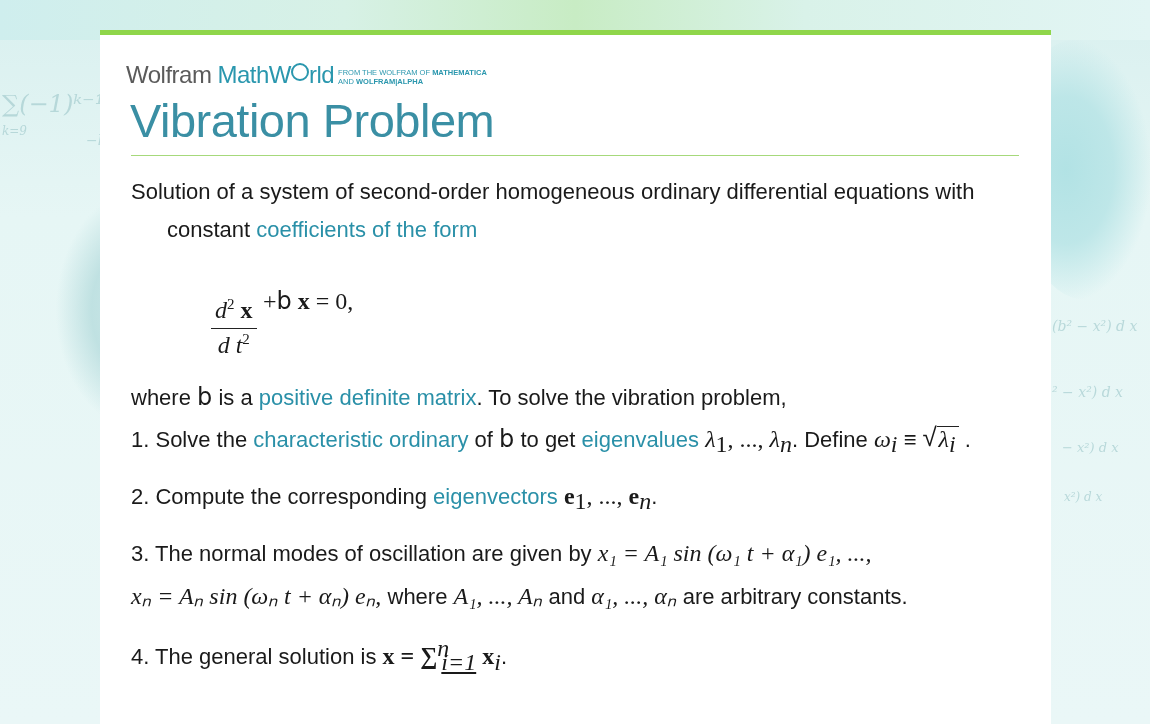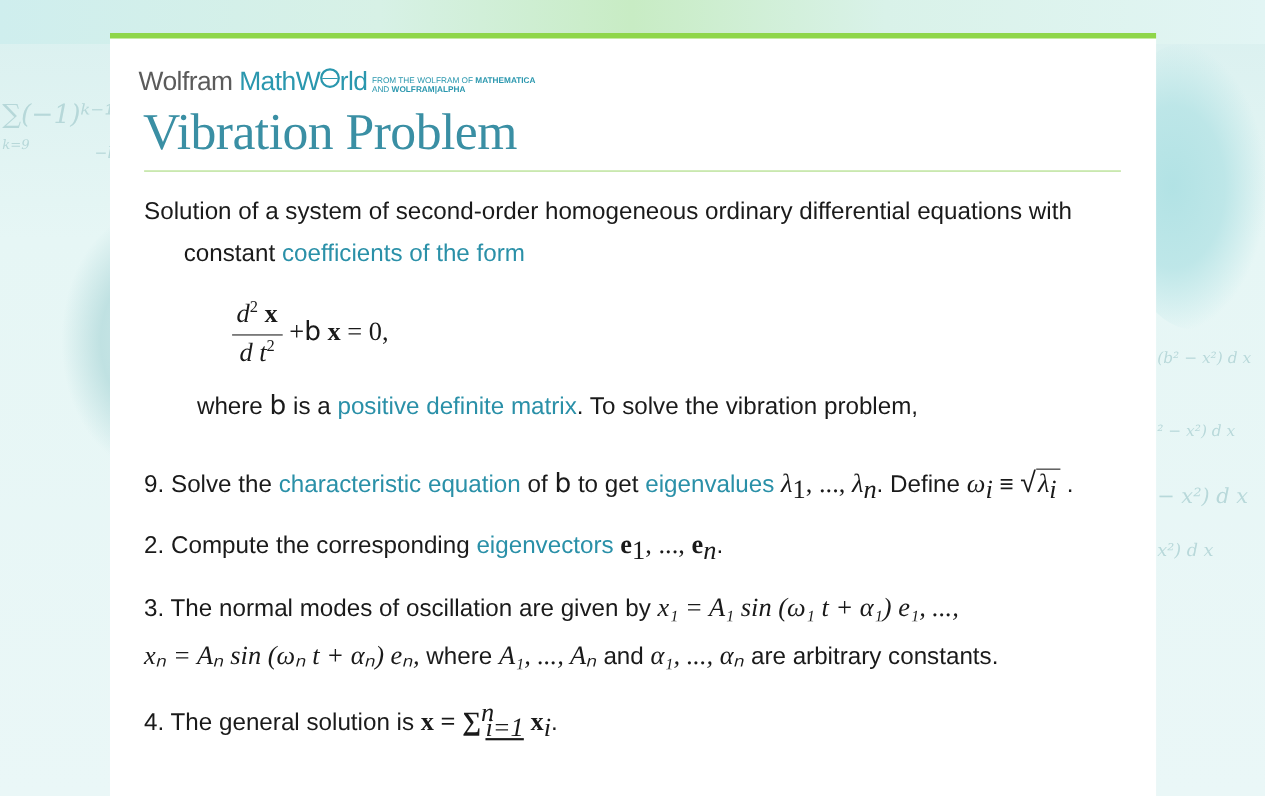--- a/index.html
+++ b/index.html
@@ -43,36 +43,36 @@
     background:
       linear-gradient(0deg, transparent 47%, #2a97ae 47%, #2a97ae 53%, transparent 53%),
       linear-gradient(90deg, transparent 47%, #2a97ae 47%, #2a97ae 53%, transparent 53%);
   }
   .brand .tagline {
     margin-left:4px; font-size:7.5px; line-height:9px; color:#2a97ae; padding-bottom:3px;
   }
   .brand .tagline b { font-weight:bold; }
   .page-title {
     position:absolute; left:30px; top:58px; font-size:47px; color:#3a8fa4;
-    font-family:Liberation Serif, serif; font-weight:normal; letter-spacing:-0.5px; margin:0;
+    font-family:Liberation Sans, sans-serif; font-weight:normal; letter-spacing:-0.5px; margin:0;
   }
   .title-rule { position:absolute; left:31px; top:120px; width:888px; height:1px; background:#a6d97b; }
   .content { position:absolute; left:31px; top:0; width:900px; color:#1a1a1a; font-size:22px; }
   .content .p { position:absolute; left:0; white-space:nowrap; }
   .link { color:#2a90a8; }
   .m { font-family:"Liberation Serif", serif; font-size:24px; }
   .mi { font-family:"Liberation Serif", serif; font-style:italic; font-size:24px; }
   .mb { font-family:"Liberation Serif", serif; font-weight:bold; font-size:24px; }
   .sans-b { font-family:"DejaVu Sans", sans-serif; font-size:24px; }
   sub, sup { font-size:15px; }
   .frac {
     position:absolute; left:80px; top:237px; display:inline-block; text-align:center;
     font-family:"Liberation Serif", serif; font-size:24px;
   }
-  .frac .num { display:block; padding:0 4px 4px; border-bottom:1.5px solid #222; }
+  .frac .num { display:block; padding:0 4px 4px; border-bottom:1.5px solid #222;margin-top:24px; }
   .frac .den { display:block; padding-top:2px; }
   .eq-rest { position:absolute; left:132px; top:252px; font-family:"Liberation Serif", serif; font-size:24px; }
   .sqrt { display:inline-block; position:relative; padding-left:14px; }
   .sqrt .rad { position:absolute; left:0; top:-4px; font-size:26px; }
   .sqrt .under { border-top:1.5px solid #222; padding:0 3px 0 2px; }
 </style>
 </head>
 <body>
 
 <div class="bg-top"></div>
@@ -83,22 +83,22 @@
   <span>∑(−1)ᵏ⁻¹</span>
 </div>
 <div class="bg-formula" style="left:2px;top:124px;font-size:12px;">
   <span>k=9</span>
 </div>
 <div class="bg-formula" style="left:86px;top:132px;font-size:14px;text-align:center;">
   <span>−ln</span>
 </div>
 <div class="bg-formula" style="left:1052px;top:318px;font-size:14px;"><span>(b² − x²)  d x</span></div>
 <div class="bg-formula" style="left:1052px;top:384px;font-size:14px;"><span>² − x²)  d x</span></div>
-<div class="bg-formula" style="left:1052px;top:440px;font-size:19px;"><span>− x²)  d x</span></div>
-<div class="bg-formula" style="left:1052px;top:490px;font-size:16px;"><span>x²)  d x</span></div>
+<div class="bg-formula" style="left:1052px;top:440px;font-size:13px;padding-left:10px;"><span>− x²)  d x</span></div>
+<div class="bg-formula" style="left:1052px;top:490px;font-size:12px;padding-left:12px;"><span>x²)  d x</span></div>
 
 <div class="card">
 
   <div class="brand">
     <span class="wolfram">Wolfram</span>
     <span class="mathworld"><span>MathW</span><span class="globe"></span><span>rld</span></span>
     <span class="tagline">
       <span>FROM THE WOLFRAM OF </span><b>MATHEMATICA</b><br>
       <span>AND </span><b>WOLFRAM|ALPHA</b>
     </span>
@@ -115,26 +115,26 @@
     </div>
 
     <div class="frac">
       <span class="num"><i>d</i><sup>2</sup> <b>x</b></span>
       <span class="den"><i>d t</i><sup>2</sup></span>
     </div>
     <div class="eq-rest">
       <span>+</span><span class="sans-b">b</span> <b>x</b> <span>= 0,</span>
     </div>
 
-    <div class="p" style="top:319px;margin-left:48px;">
+    <div class="p" style="top:348px;">
       <span>where </span><span class="sans-b">b</span><span> is a </span><a class="link">positive definite matrix</a><span>. To solve the vibration problem,</span>
     </div>
 
     <div class="p" style="top:390px;">
-      <span>9. Solve the </span><a class="link">characteristic equation</a><span> of </span><span class="sans-b">b</span><span> to get </span><a class="link">eigenvalues</a>
+      <span>1. Solve the </span><a class="link">characteristic ordinary</a><span> of </span><span class="sans-b">b</span><span> to get </span><a class="link">eigenvalues</a>
       <span class="mi">λ</span><sub class="m">1</sub><span class="m">, ..., </span><span class="mi">λ</span><sub class="mi">n</sub><span>. Define </span><span class="mi">ω</span><sub class="mi">i</sub><span> ≡ </span><span class="sqrt"><span class="rad">√</span><span class="under"><span class="mi">λ</span><sub class="mi">i</sub></span></span><span> .</span>
     </div>
 
     <div class="p" style="top:448px;">
       <span>2. Compute the corresponding </span><a class="link">eigenvectors</a>
       <b class="mb">e</b><sub class="m">1</sub><span class="m">, ..., </span><b class="mb">e</b><sub class="mi">n</sub><span>.</span>
     </div>
 
     <div class="p" style="top:505px;">
       <span>3. The normal modes of oscillation are given by </span><span class="mi">x₁ = A₁ sin (ω₁ t + α₁) e₁, ...,</span>

